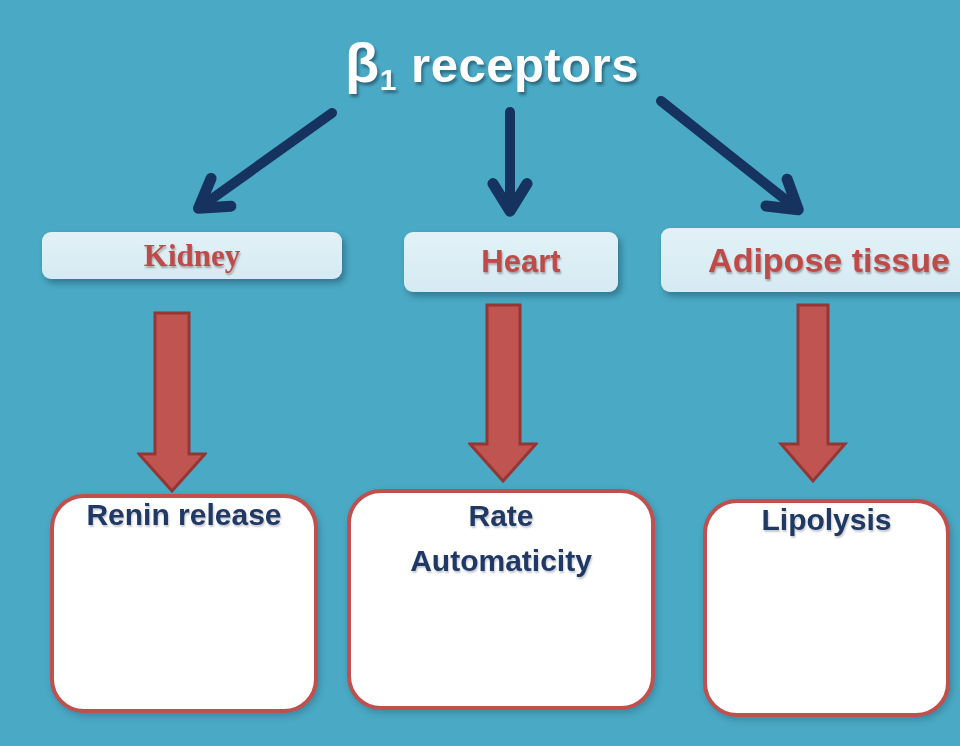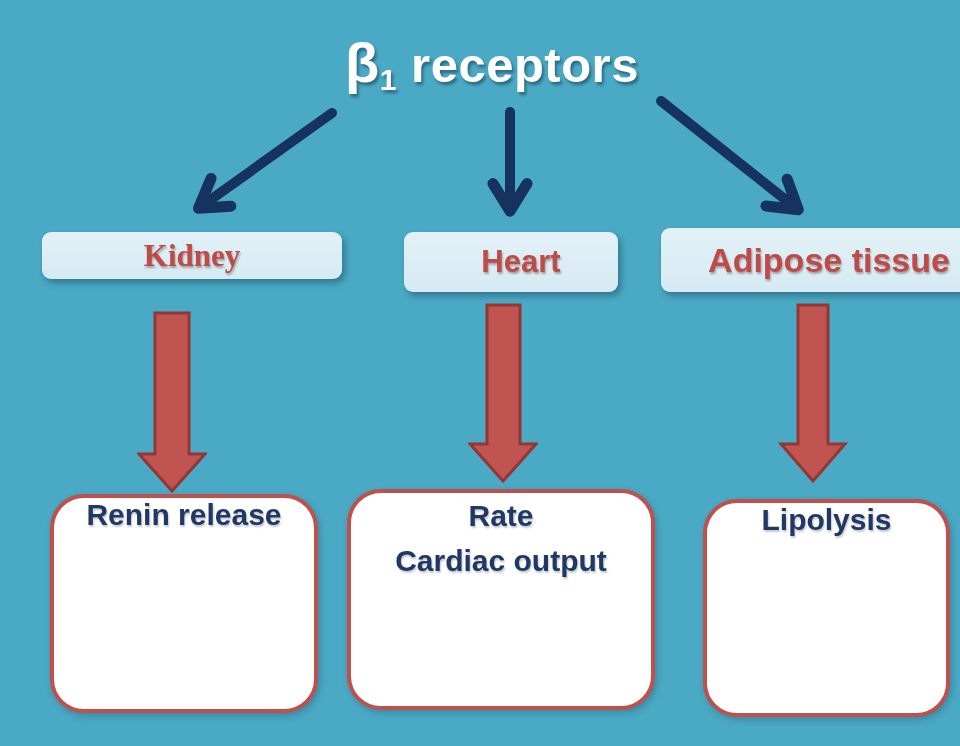--- a/index.html
+++ b/index.html
@@ -125,20 +125,20 @@
   <svg class="block-arrow arrow-adipose" width="70" height="181" viewBox="0 0 70 181">
     <polygon points="20,2 50,2 50,141 67,141 35,178 3,141 20,141"></polygon>
   </svg>
 
   <div class="result-box result-renin">
     <div class="line">Renin release</div>
   </div>
 
   <div class="result-box result-heart">
     <div class="line">Rate</div>
-    <div class="line">Cardiac output</div>
+    <div class="line">Automaticity</div>
   </div>
 
   <div class="result-box result-lipolysis">
     <div class="line">Lipolysis</div>
   </div>
 
 </div>
 
 </body></html>

